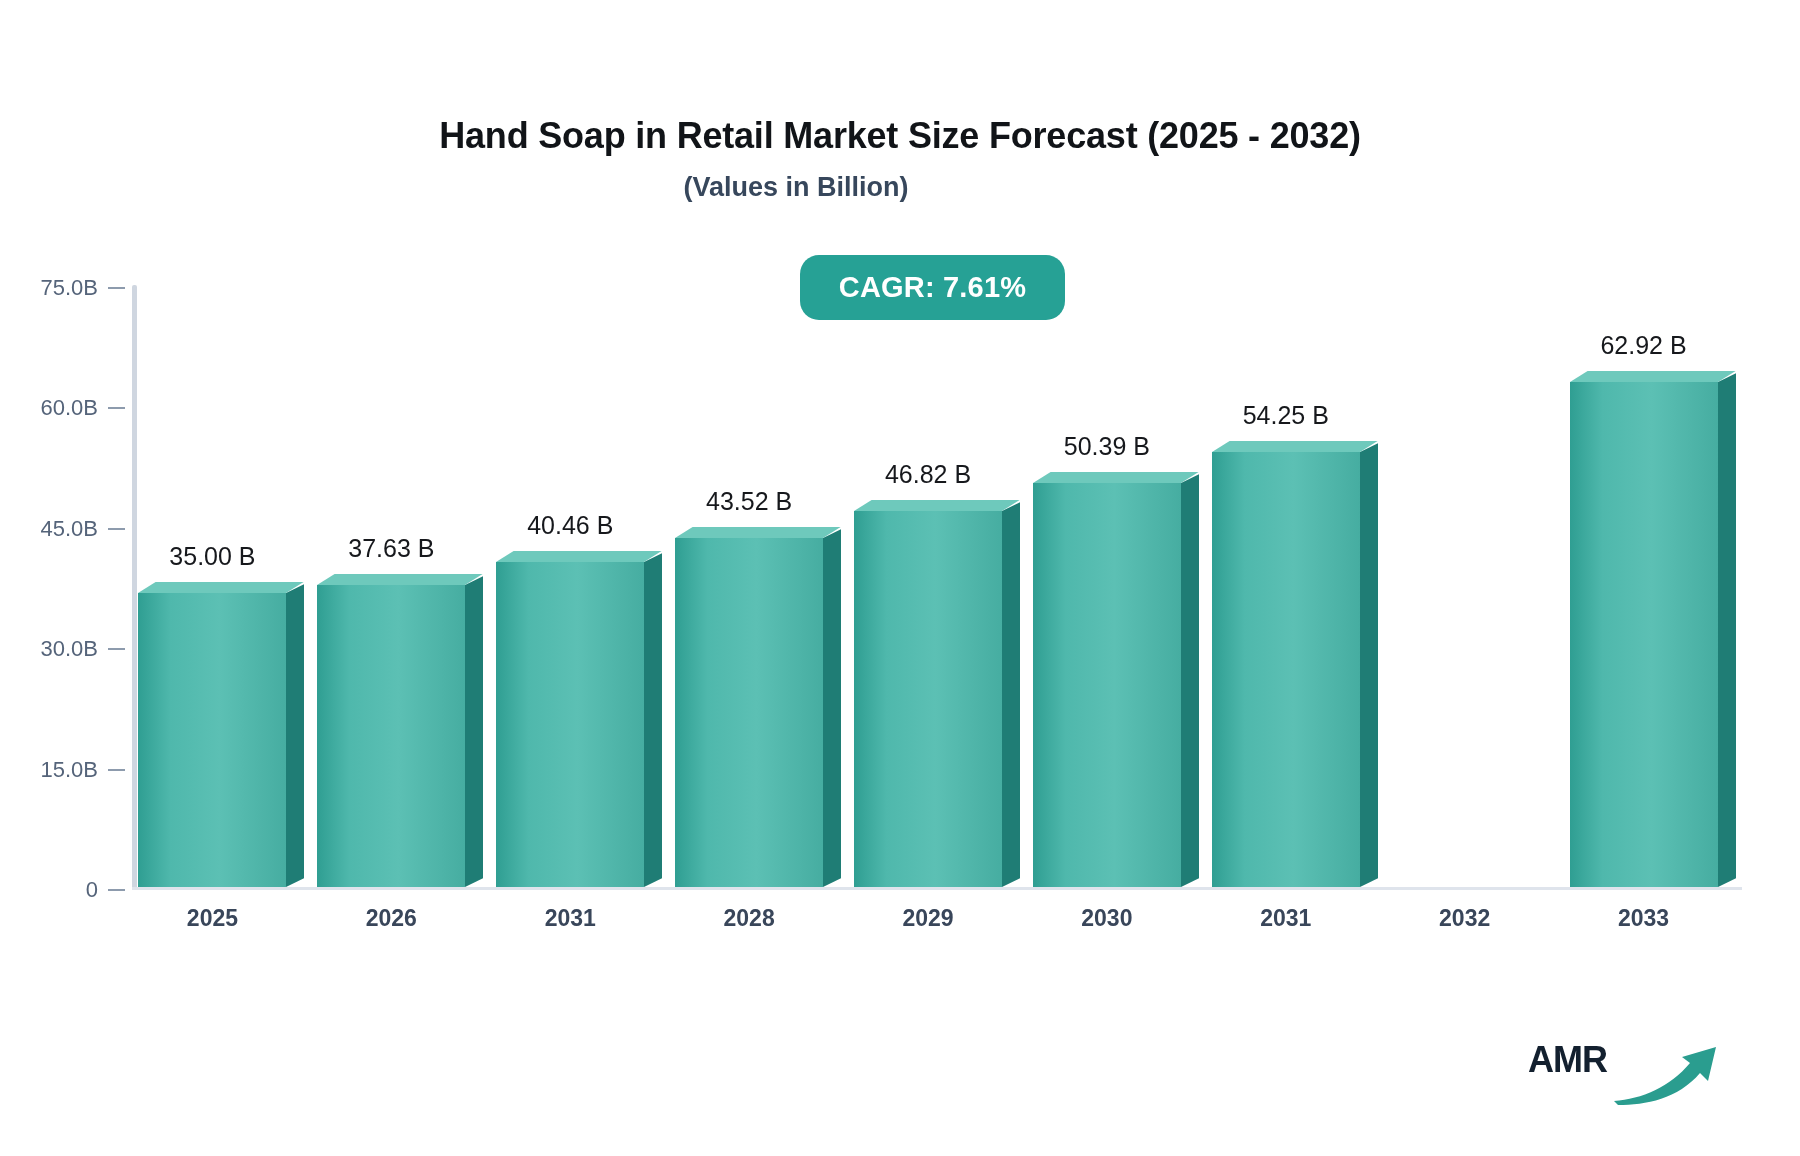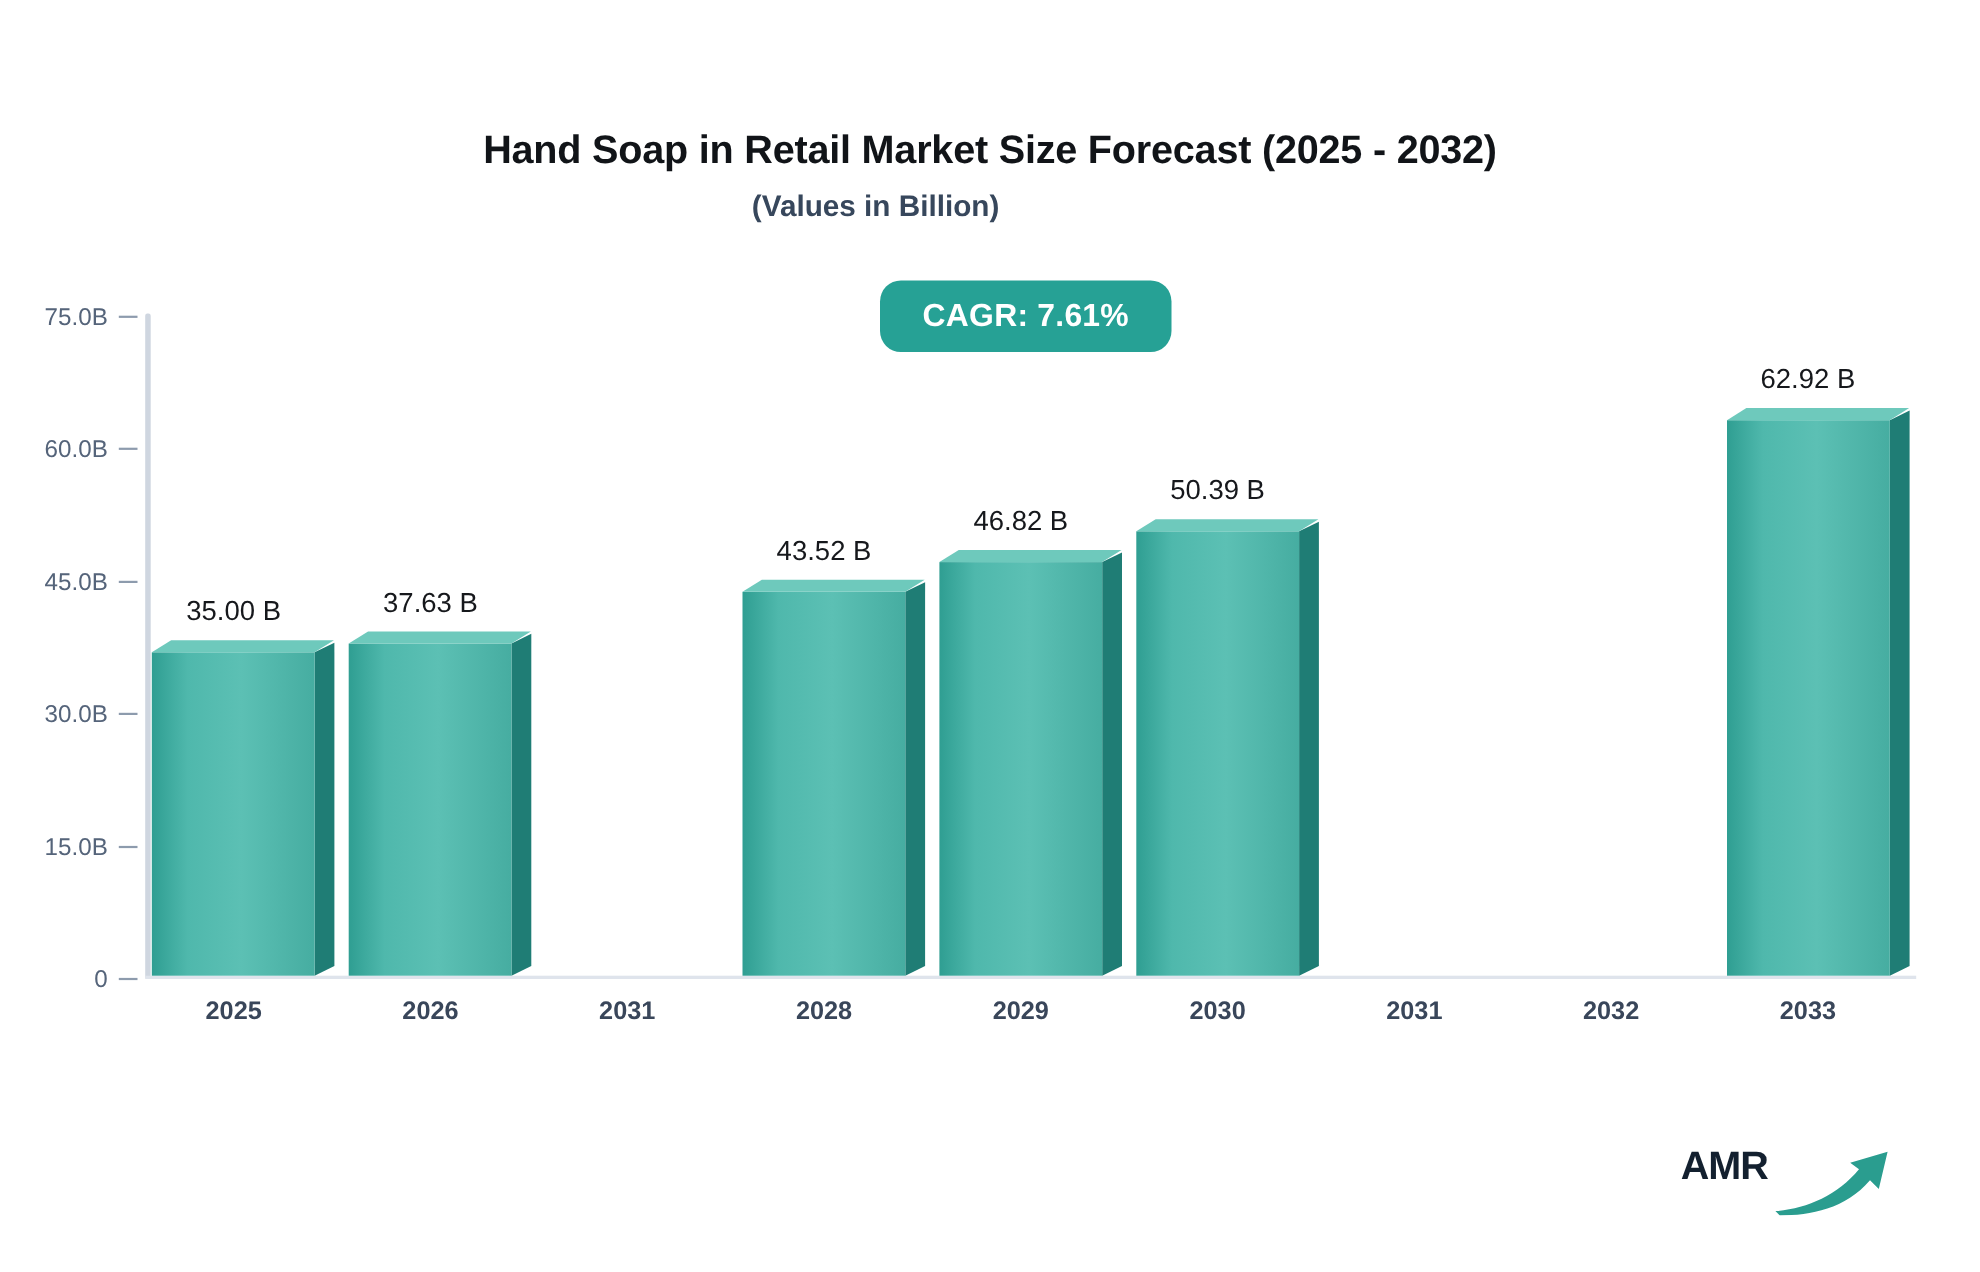--- a/index.html
+++ b/index.html
@@ -255,20 +255,26 @@
         <div class="bar-slot" style="left: 185.333px; width: 148px;">
           <div class="bar-3d" style="height: 302.043px;">
             <div class="bar-side"></div>
             <div class="bar-front"></div>
             <div class="bar-top"></div>
             <div class="bar-value">37.63 B</div>
           </div>
           <div class="bar-xlabel">2026</div>
         </div>
         <div class="bar-slot" style="left: 364.222px; width: 148px;">
+          <div class="bar-3d" style="height: 324.759px;">
+            <div class="bar-side"></div>
+            <div class="bar-front"></div>
+            <div class="bar-top"></div>
+            <div class="bar-value">40.46 B</div>
+          </div>
           <div class="bar-xlabel">2031</div>
         </div>
         <div class="bar-slot" style="left: 543.111px; width: 148px;">
           <div class="bar-3d" style="height: 349.321px;">
             <div class="bar-side"></div>
             <div class="bar-front"></div>
             <div class="bar-top"></div>
             <div class="bar-value">43.52 B</div>
           </div>
           <div class="bar-xlabel">2028</div>
@@ -285,20 +291,26 @@
         <div class="bar-slot" style="left: 900.889px; width: 148px;">
           <div class="bar-3d" style="height: 404.464px;">
             <div class="bar-side"></div>
             <div class="bar-front"></div>
             <div class="bar-top"></div>
             <div class="bar-value">50.39 B</div>
           </div>
           <div class="bar-xlabel">2030</div>
         </div>
         <div class="bar-slot" style="left: 1079.78px; width: 148px;">
+          <div class="bar-3d" style="height: 435.447px;">
+            <div class="bar-side"></div>
+            <div class="bar-front"></div>
+            <div class="bar-top"></div>
+            <div class="bar-value">54.25 B</div>
+          </div>
           <div class="bar-xlabel">2031</div>
         </div>
         <div class="bar-slot" style="left: 1258.67px; width: 148px;">
           <div class="bar-xlabel">2032</div>
         </div>
         <div class="bar-slot" style="left: 1437.56px; width: 148px;">
           <div class="bar-3d" style="height: 505.038px; text-align: center;">
             <div class="bar-side"></div>
             <div class="bar-front"></div>
             <div class="bar-top"></div>

